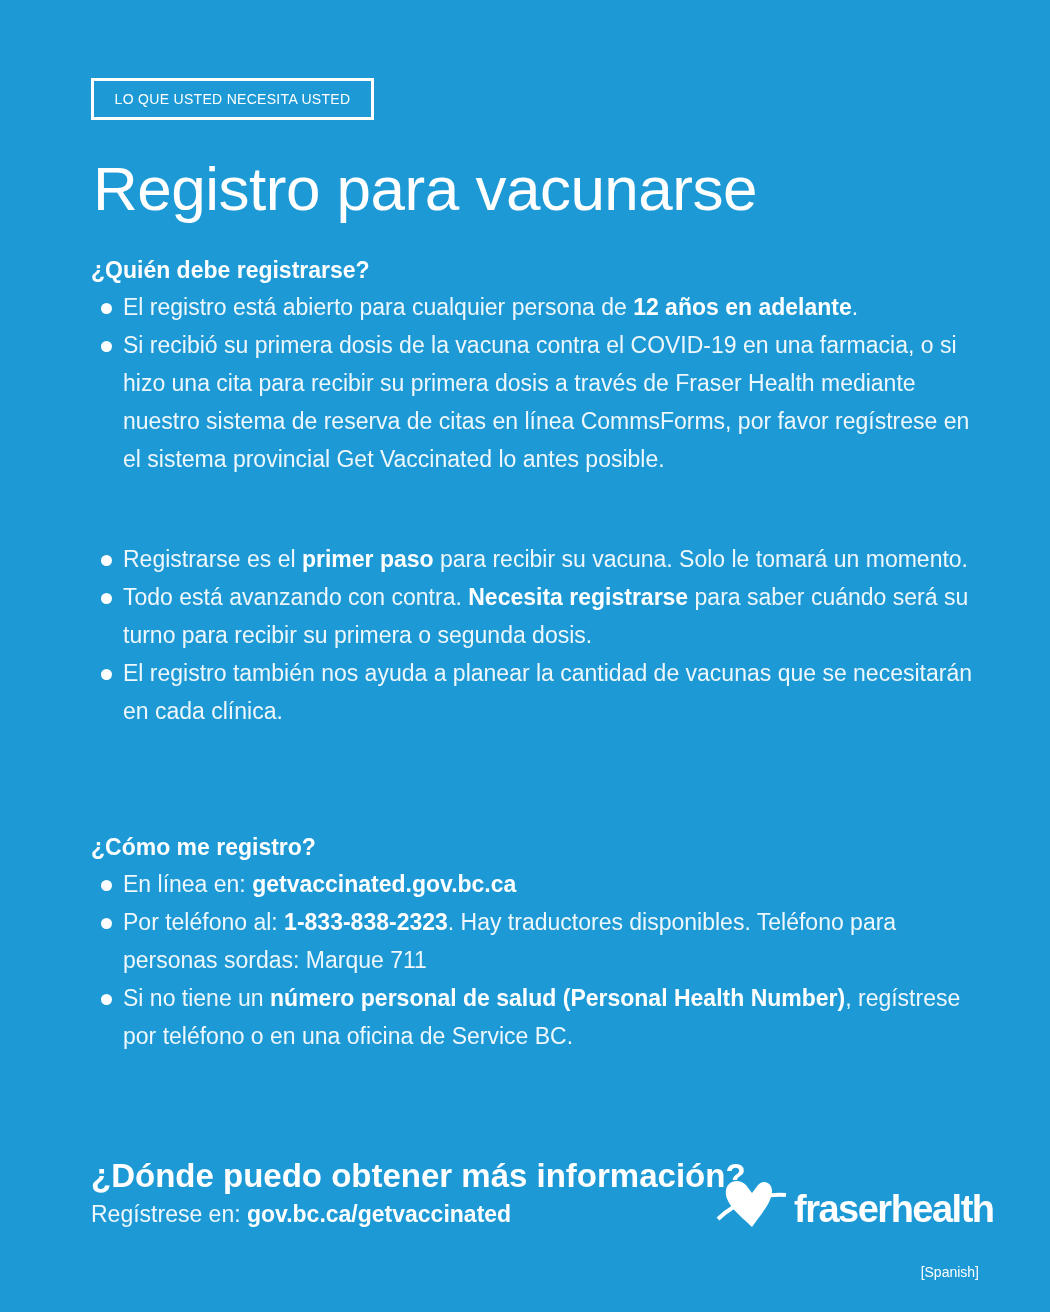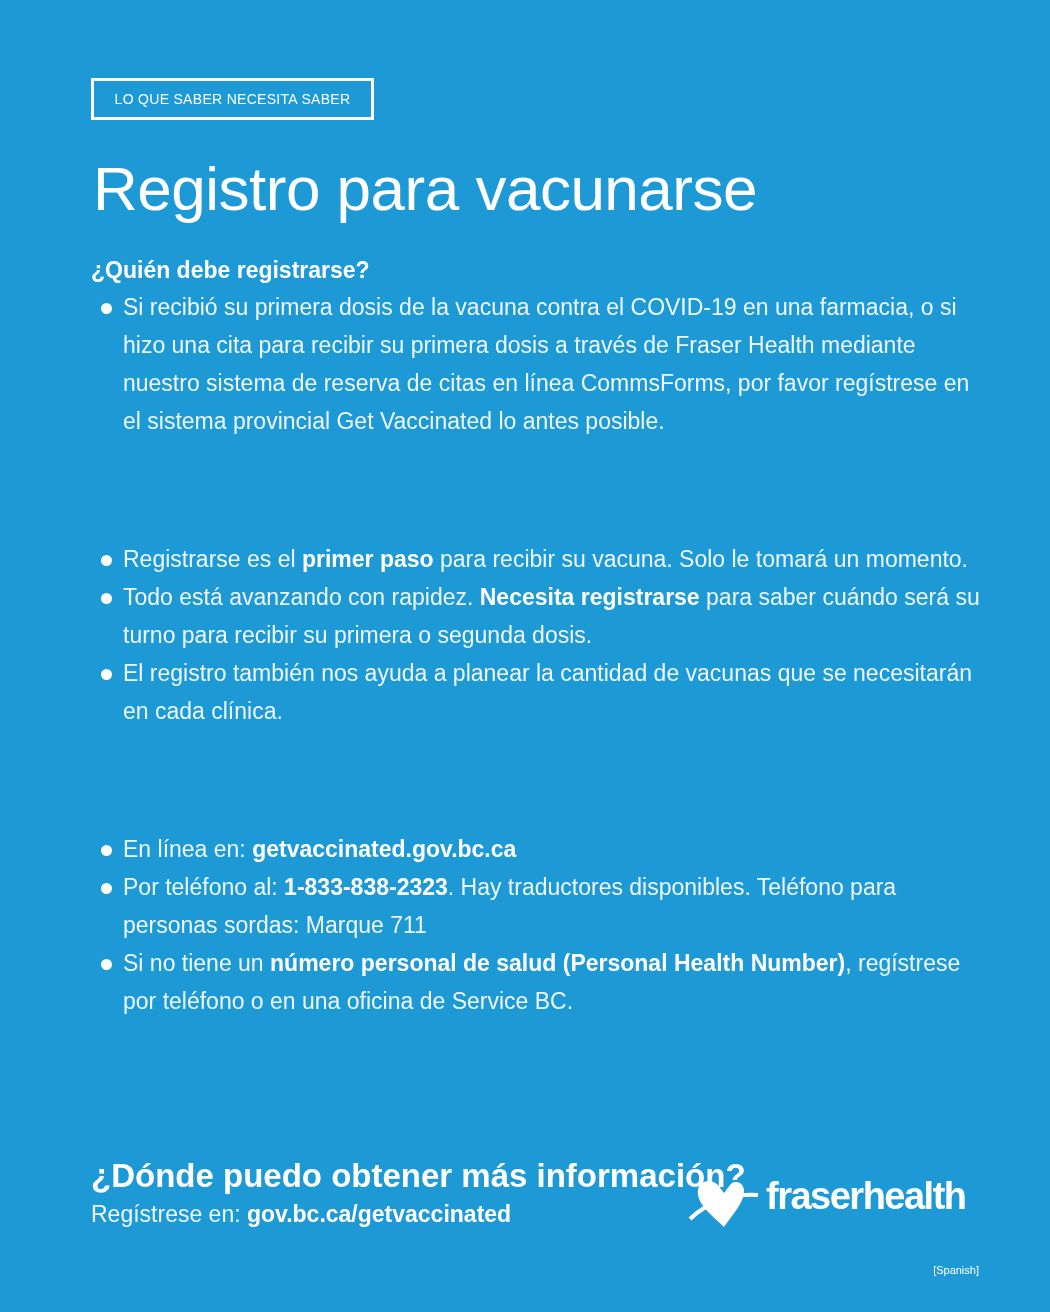--- a/index.html
+++ b/index.html
@@ -29,46 +29,48 @@
     border-radius: 50%; background: #ffffff;
   }
   .section li b { font-weight: bold; color: #fff; }
   .s1 { top: 253px; }
   .s2 { top: 540px; }
   .s3 { top: 830px; }
   .more { position: absolute; left: 91px; top: 1157px; }
   .more h2 { margin: 0; font-size: 33px; font-weight: bold; }
   .more p { margin: 6px 0 0 0; font-size: 23px; color: #eef7fc; }
   .more p b { font-weight: bold; color: #fff; }
-  .logo { position: absolute; left: 688px; top: 1175px; display: flex; align-items: flex-start; }
+  .logo { position: absolute; left: 716px; top: 1175px; display: flex; align-items: flex-end; }
   .logo span { font-size: 38px; font-weight: bold; letter-spacing: -1.5px; margin-left: 6px; }
-  .lang { position: absolute; right: 71px; top: 1264px; font-size: 11px; }
+  .lang { position: absolute; right: 71px; top: 1264px; font-size: 14px; }
 </style>
 </head>
 <body>
 
-<div class="tag">LO QUE SABER NECESITA SABER</div>
+<div class="tag">LO QUE USTED NECESITA USTED</div>
 <h1>Registro para vacunarse</h1>
 
 <div class="section s1">
   <h2>¿Quién debe registrarse?</h2>
   <ul>
+    <li><span>El registro está abierto para cualquier persona de </span><b>12 años en adelante</b><span>.</span></li>
     <li><span>Si recibió su primera dosis de la vacuna contra el COVID-19 en una farmacia, o si hizo una cita para recibir su primera dosis a través de Fraser Health mediante nuestro sistema de reserva de citas en línea CommsForms, por favor regístrese en el sistema provincial Get Vaccinated lo antes posible.</span></li>
   </ul>
 </div>
 
 <div class="section s2">
   <ul>
     <li><span>Registrarse es el </span><b>primer paso</b><span> para recibir su vacuna. Solo le tomará un momento.</span></li>
-    <li><span>Todo está avanzando con rapidez. </span><b>Necesita registrarse</b><span> para saber cuándo será su turno para recibir su primera o segunda dosis.</span></li>
+    <li><span>Todo está avanzando con contra. </span><b>Necesita registrarse</b><span> para saber cuándo será su turno para recibir su primera o segunda dosis.</span></li>
     <li><span>El registro también nos ayuda a planear la cantidad de vacunas que se necesitarán en cada clínica.</span></li>
   </ul>
 </div>
 
 <div class="section s3">
+  <h2>¿Cómo me registro?</h2>
   <ul>
     <li><span>En línea en: </span><b>getvaccinated.gov.bc.ca</b></li>
     <li><span>Por teléfono al: </span><b>1-833-838-2323</b><span>. Hay traductores disponibles. Teléfono para personas sordas: Marque 711</span></li>
     <li><span>Si no tiene un </span><b>número personal de salud (Personal Health Number)</b><span>, regístrese por teléfono o en una oficina de Service BC.</span></li>
   </ul>
 </div>
 
 <div class="more">
   <h2>¿Dónde puedo obtener más información?</h2>
   <p><span>Regístrese en: </span><b>gov.bc.ca/getvaccinated</b></p>

